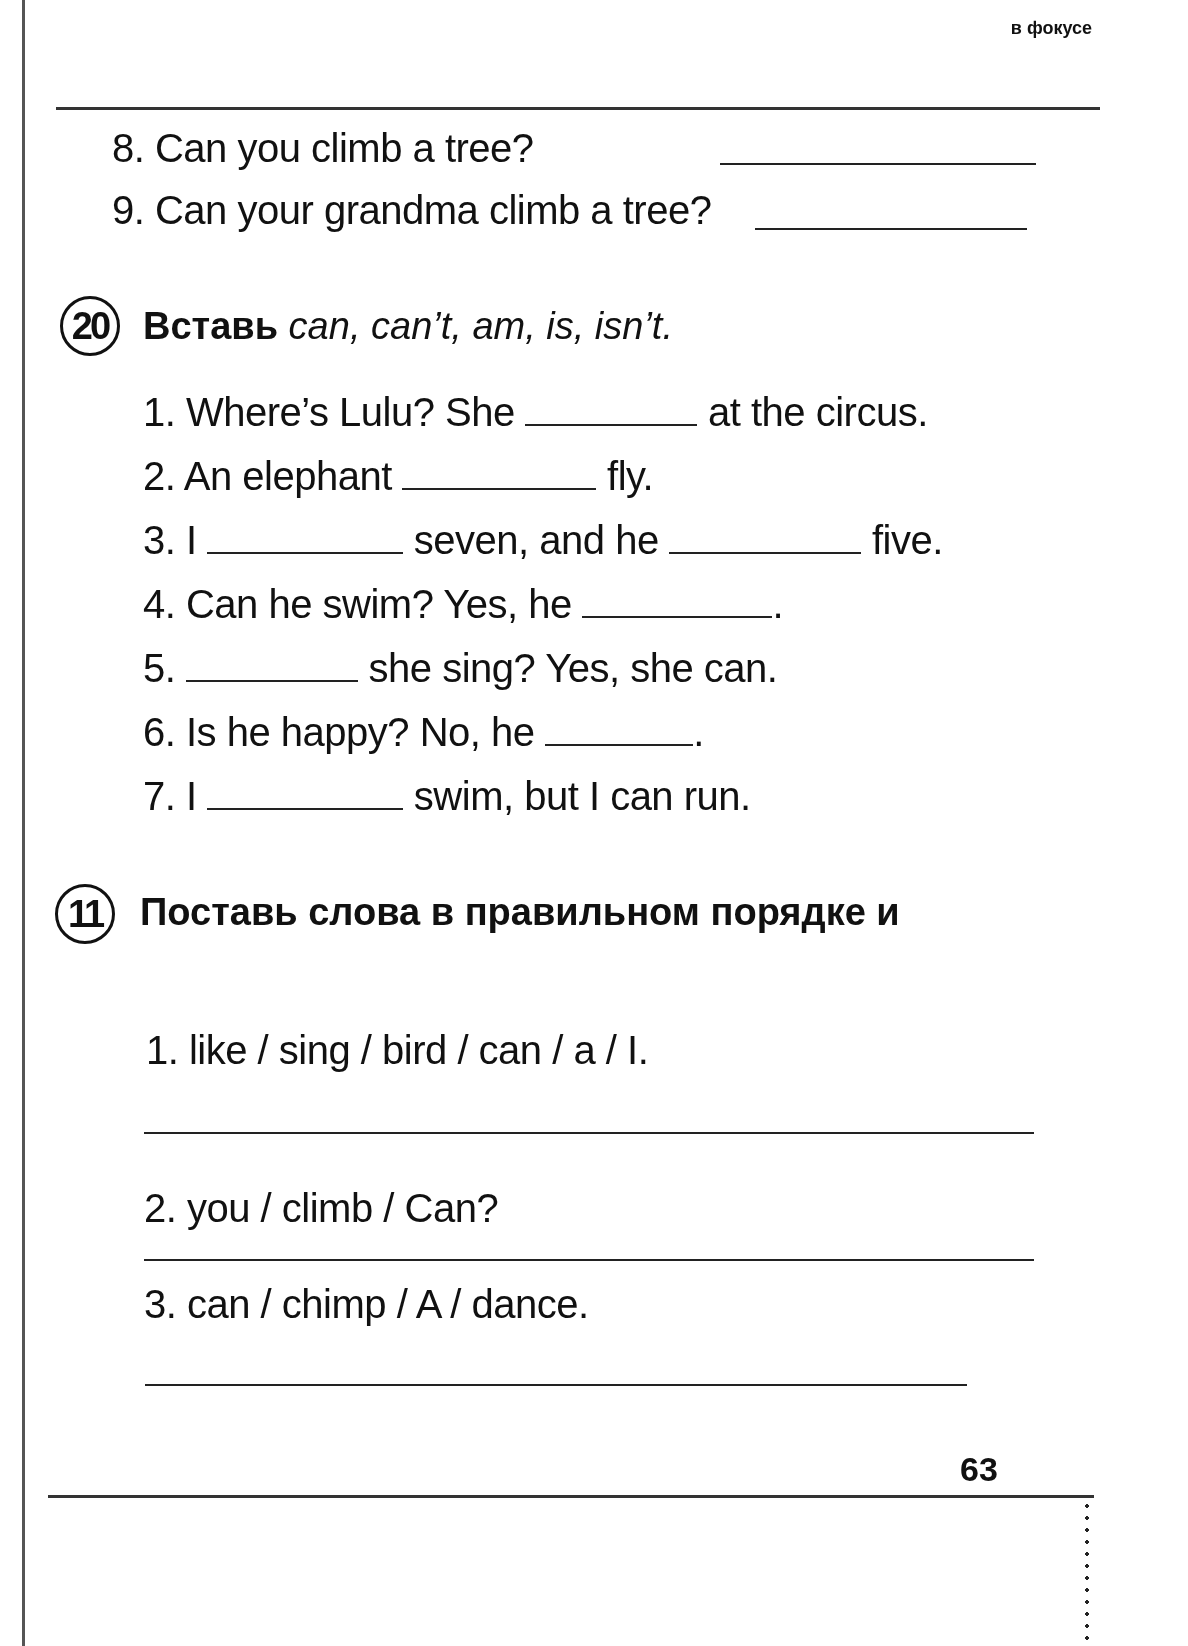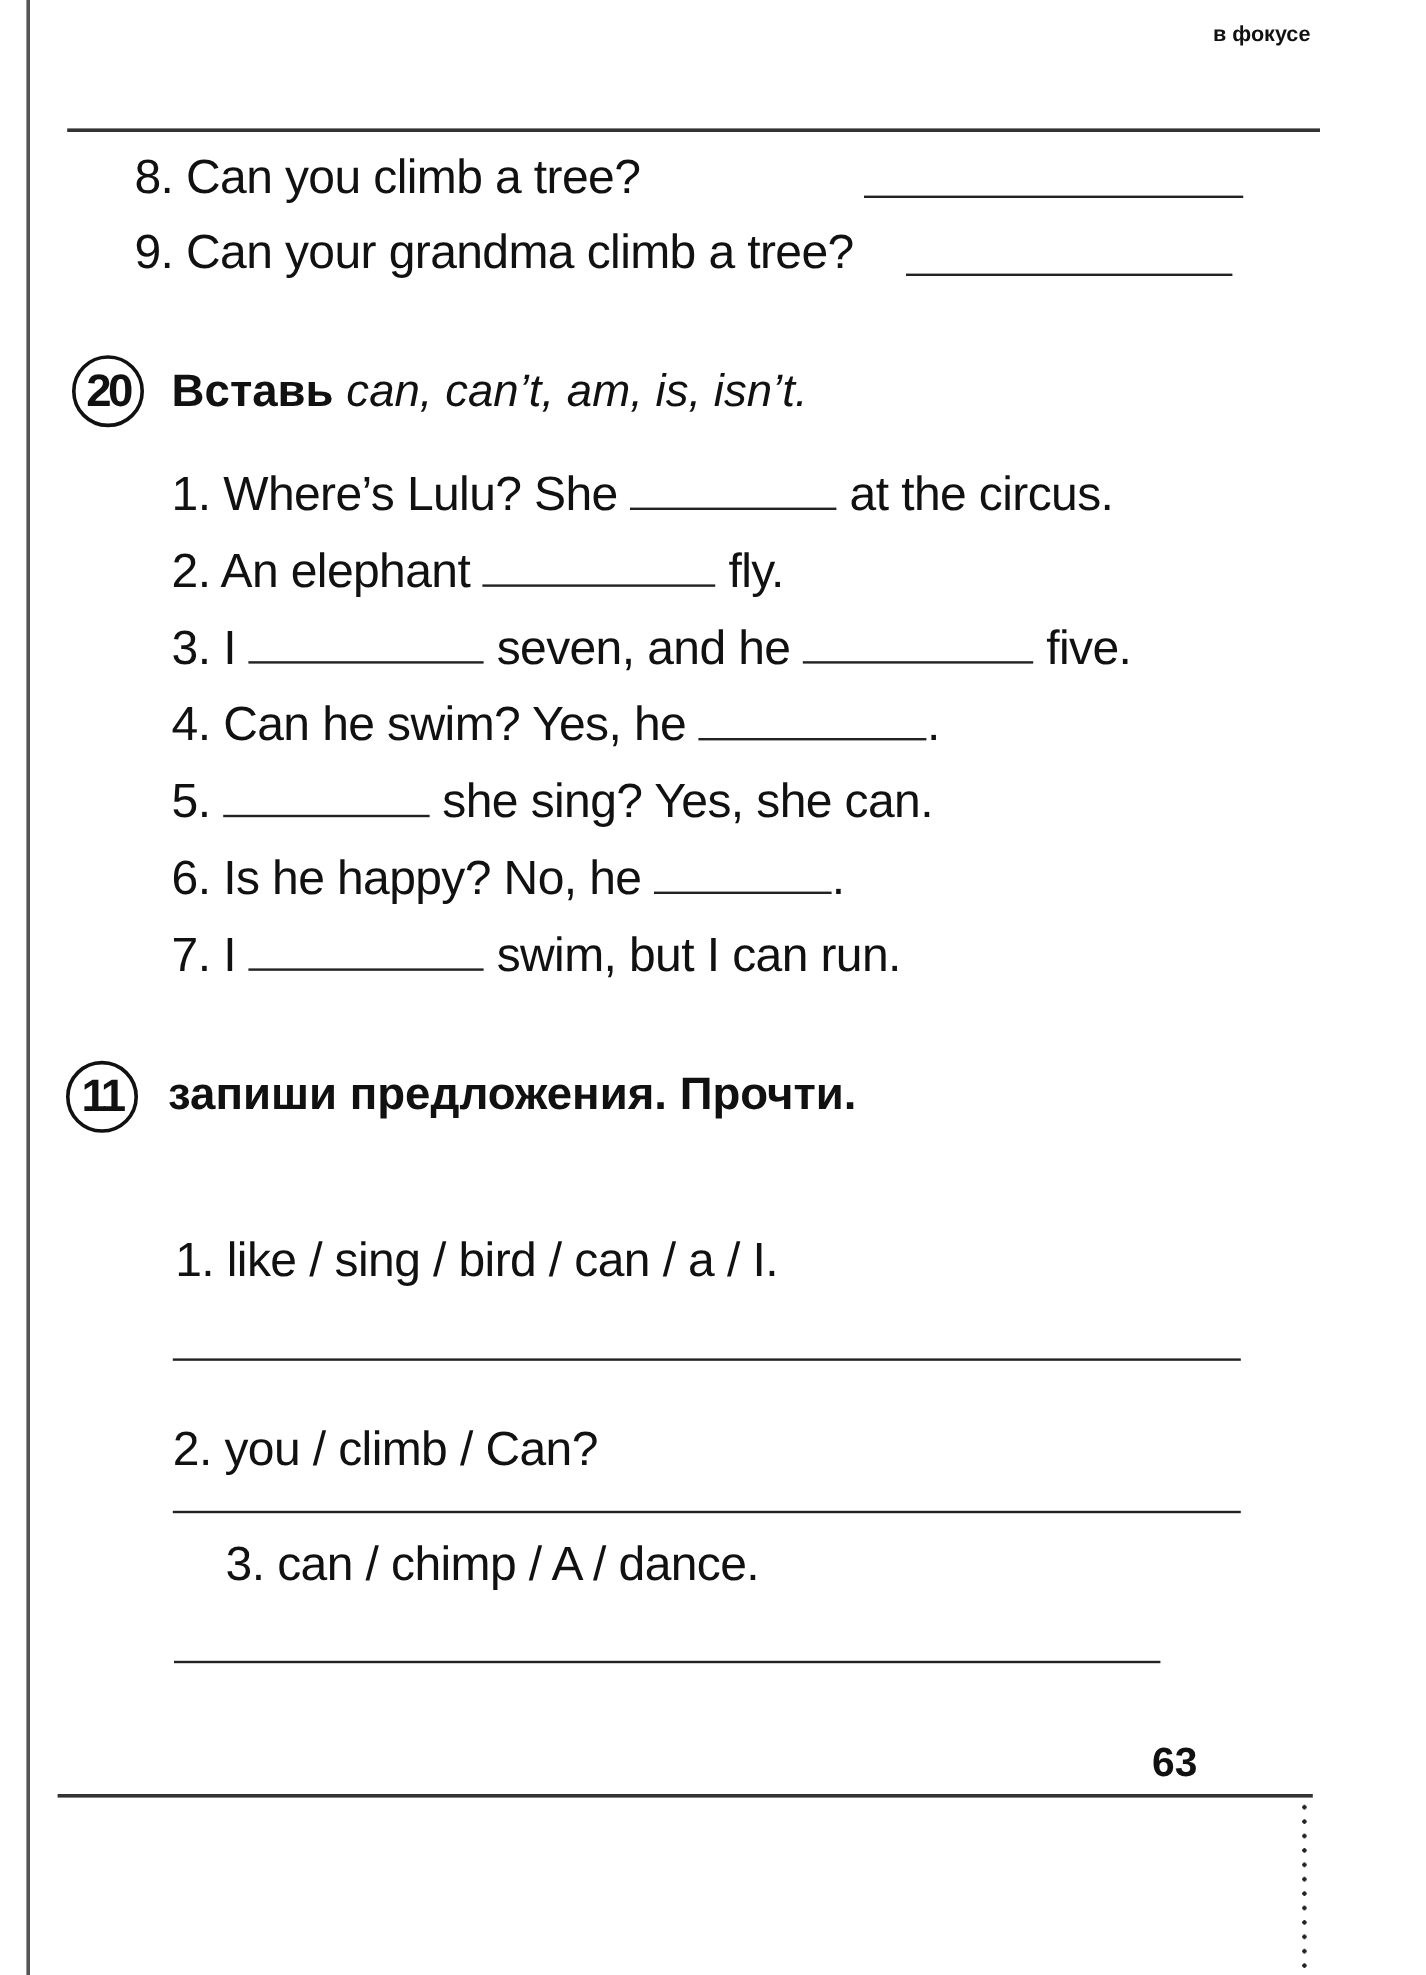--- a/index.html
+++ b/index.html
@@ -104,36 +104,36 @@
   <span>7.</span>
   <span>I</span>
   <span class="blank" style="width:196px;"></span>
   <span>swim, but I can run.</span>
 </div>
 
 <div class="abs" style="left:55px; top:884px;">
   <span class="num-circle">11</span>
 </div>
 <div class="abs task-title" style="left:140px; top:884px;">
-  <div>запиши предложения. Прочти.</div>
+  <div>Поставь слова в правильном порядке и</div>
 </div>
 
 <div class="abs line" style="left:146px; top:1026px;">
   <span>1.</span>
   <span>like / sing / bird / can / a / I.</span>
 </div>
 <div class="abs answer-line" style="left:144px; top:1132px; width:890px;"></div>
 
 <div class="abs line" style="left:144px; top:1184px;">
   <span>2.</span>
   <span>you / climb / Can?</span>
 </div>
 <div class="abs answer-line" style="left:144px; top:1259px; width:890px;"></div>
 
-<div class="abs line" style="left:144px; top:1280px;margin-left:44px;">
+<div class="abs line" style="left:144px; top:1280px;">
   <span>3.</span>
   <span>can / chimp / A / dance.</span>
 </div>
 <div class="abs answer-line" style="left:145px; top:1384px; width:822px;"></div>
 
 <div class="abs bottom-rule"></div>
 <div class="abs dots"></div>
 <div class="abs page-num" style="left:960px; top:1450px;">63</div>
 
 </body></html>

